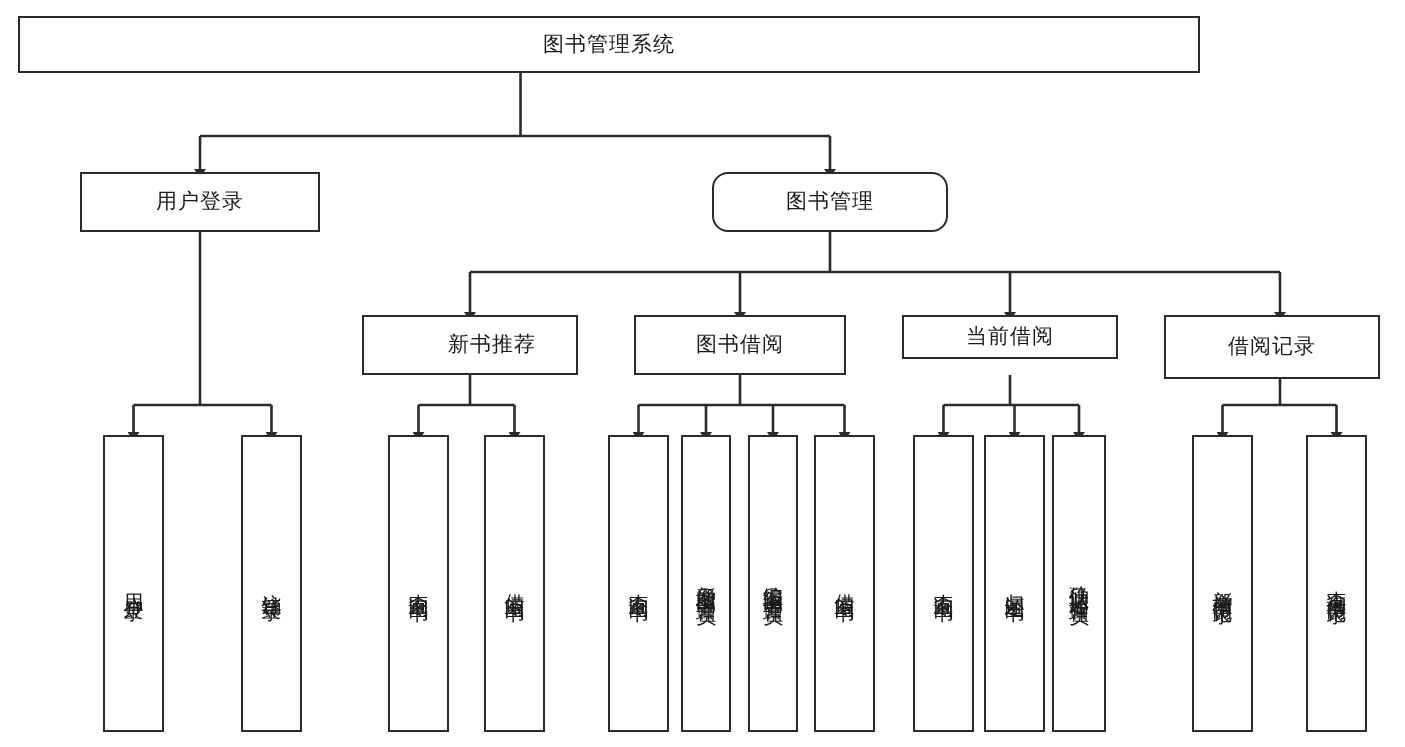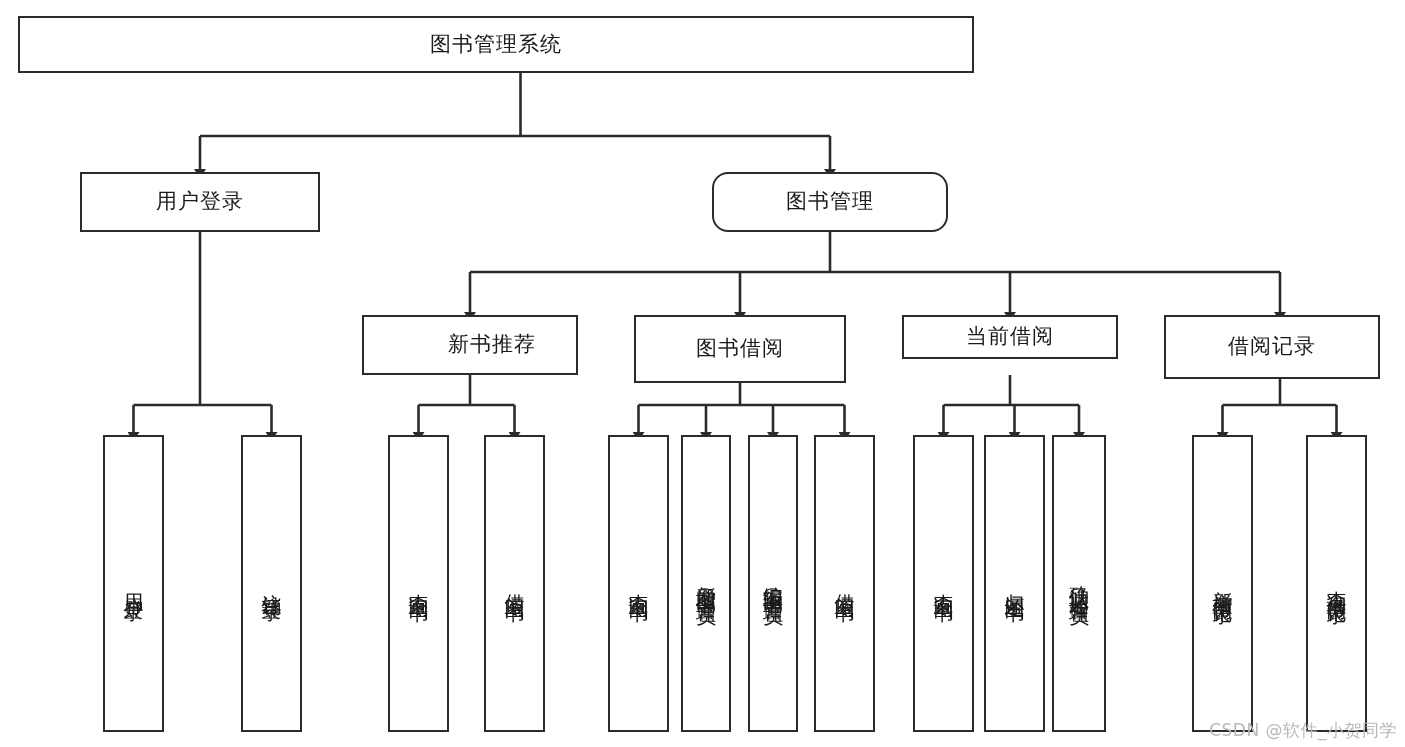--- a/index.html
+++ b/index.html
@@ -108,33 +108,33 @@
         <path d="M1014.5,405 L1014.5,434" marker-end="url(#arrow)"></path>
         <path d="M1079,405 L1079,434" marker-end="url(#arrow)"></path>
         <path d="M1280,375 L1280,405"></path>
         <path d="M1222.5,405 L1336.5,405"></path>
         <path d="M1222.5,405 L1222.5,434" marker-end="url(#arrow)"></path>
         <path d="M1336.5,405 L1336.5,434" marker-end="url(#arrow)"></path>
       </g>
   </svg>
 
   <div id="nodes">
-      <div class="node h root" style="left: 18px; top: 16px; width: 956px; height: 57px; border-color: rgb(43, 43, 43); background: rgb(255, 255, 255); color: rgb(26, 26, 26);">
+      <div class="node h root" style="left: 18px; top: 16px; width: 1182px; height: 57px; border-color: rgb(43, 43, 43); background: rgb(255, 255, 255); color: rgb(26, 26, 26);">
         <span>图书管理系统</span>
       </div>
       <div class="node h" style="left: 80px; top: 172px; width: 240px; height: 60px; border-color: rgb(43, 43, 43); background: rgb(255, 255, 255); color: rgb(26, 26, 26);">
         <span>用户登录</span>
       </div>
       <div class="node h" style="left: 712px; top: 172px; width: 236px; height: 60px; border-color: rgb(43, 43, 43); background: rgb(255, 255, 255); color: rgb(26, 26, 26); border-radius: 16px;">
         <span>图书管理</span>
       </div>
       <div class="node h" style="left: 362px; top: 315px; width: 216px; height: 60px; border-color: rgb(43, 43, 43); background: rgb(255, 255, 255); color: rgb(26, 26, 26); padding-left: 44px;">
         <span>新书推荐</span>
       </div>
-      <div class="node h" style="left: 634px; top: 315px; width: 212px; height: 68px; border-color: rgb(43, 43, 43); background: rgb(255, 255, 255); color: rgb(26, 26, 26);">
+      <div class="node h" style="left: 634px; top: 315px; width: 212px; height: 60px; border-color: rgb(43, 43, 43); background: rgb(255, 255, 255); color: rgb(26, 26, 26);">
         <span>图书借阅</span>
       </div>
       <div class="node h" style="left: 902px; top: 315px; width: 216px; height: 44px; border-color: rgb(43, 43, 43); background: rgb(255, 255, 255); color: rgb(26, 26, 26);">
         <span>当前借阅</span>
       </div>
       <div class="node h" style="left: 1164px; top: 315px; width: 216px; height: 64px; border-color: rgb(43, 43, 43); background: rgb(255, 255, 255); color: rgb(26, 26, 26);">
         <span>借阅记录</span>
       </div>
       <div class="node v" style="left: 103px; top: 435px; width: 61px; height: 297px; border-color: rgb(43, 43, 43); background: rgb(255, 255, 255); color: rgb(26, 26, 26);">
         <span class="vtext">用户登录</span>
@@ -170,14 +170,13 @@
         <span class="vtext">确认归还（管理员）</span>
       </div>
       <div class="node v" style="left: 1192px; top: 435px; width: 61px; height: 297px; border-color: rgb(43, 43, 43); background: rgb(255, 255, 255); color: rgb(26, 26, 26);">
         <span class="vtext">新增借阅记录</span>
       </div>
       <div class="node v" style="left: 1306px; top: 435px; width: 61px; height: 297px; border-color: rgb(43, 43, 43); background: rgb(255, 255, 255); color: rgb(26, 26, 26);">
         <span class="vtext">查询借阅记录</span>
       </div>
     </div>
 
-  <div class="watermark">CSDN @软件_小贺同学</div>
 </div>
 
 </body></html>

